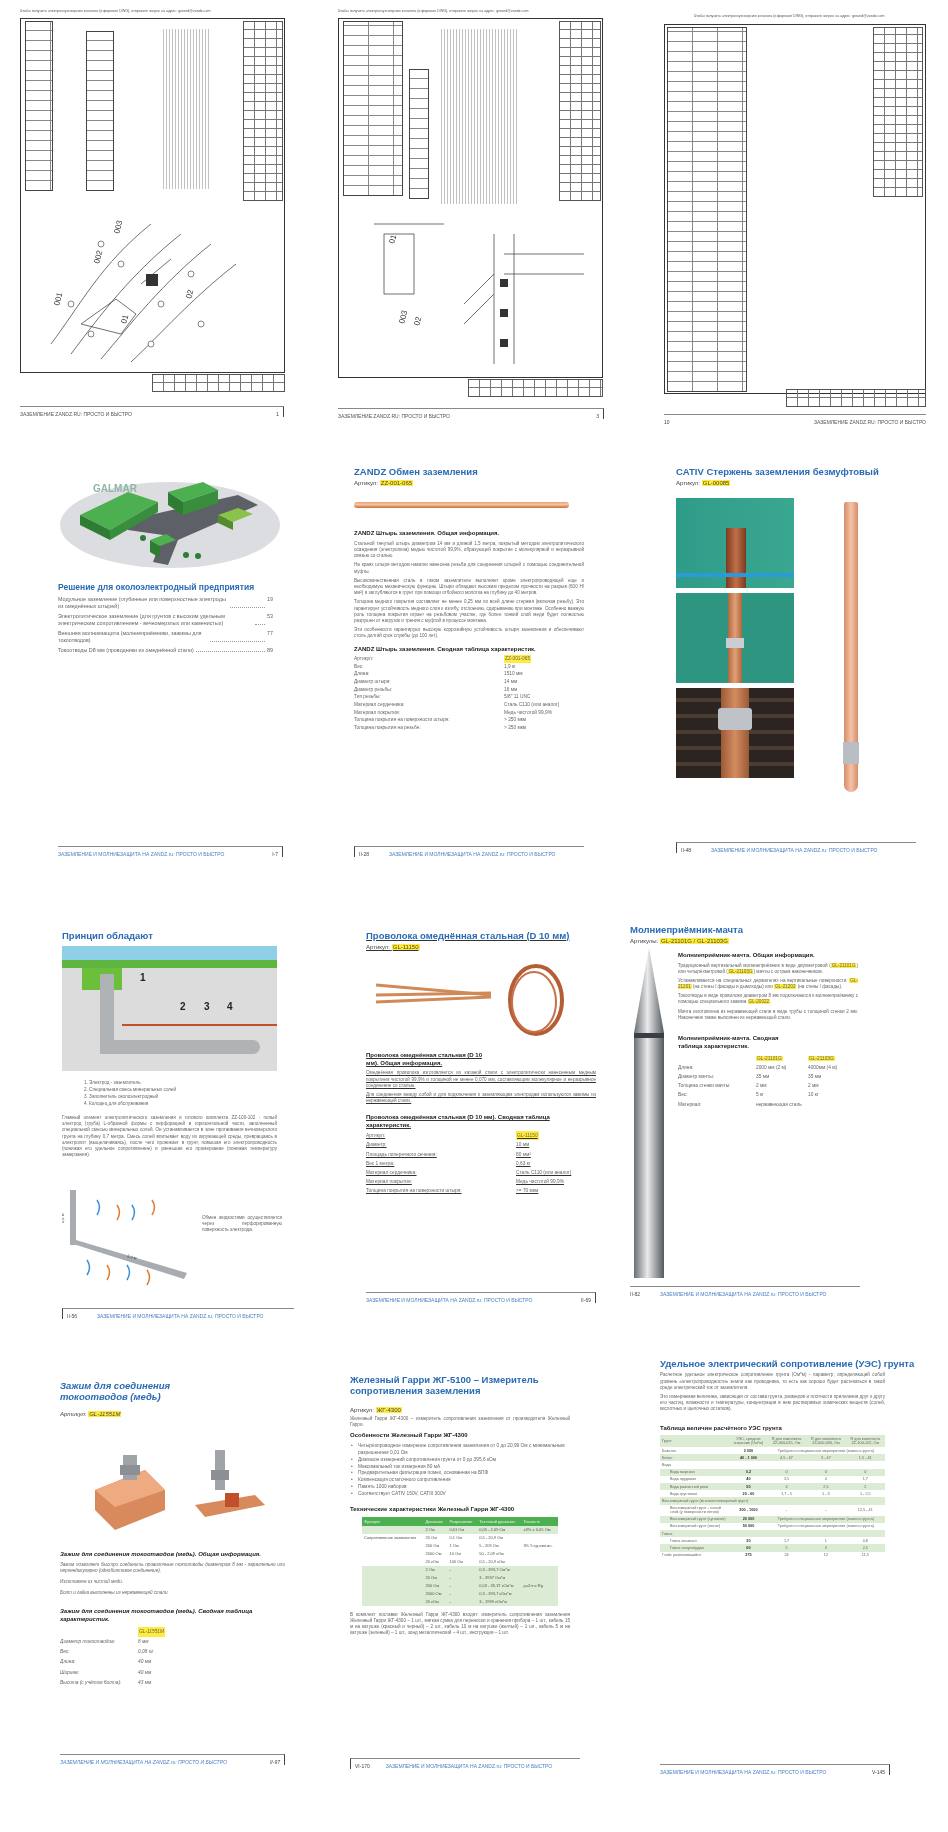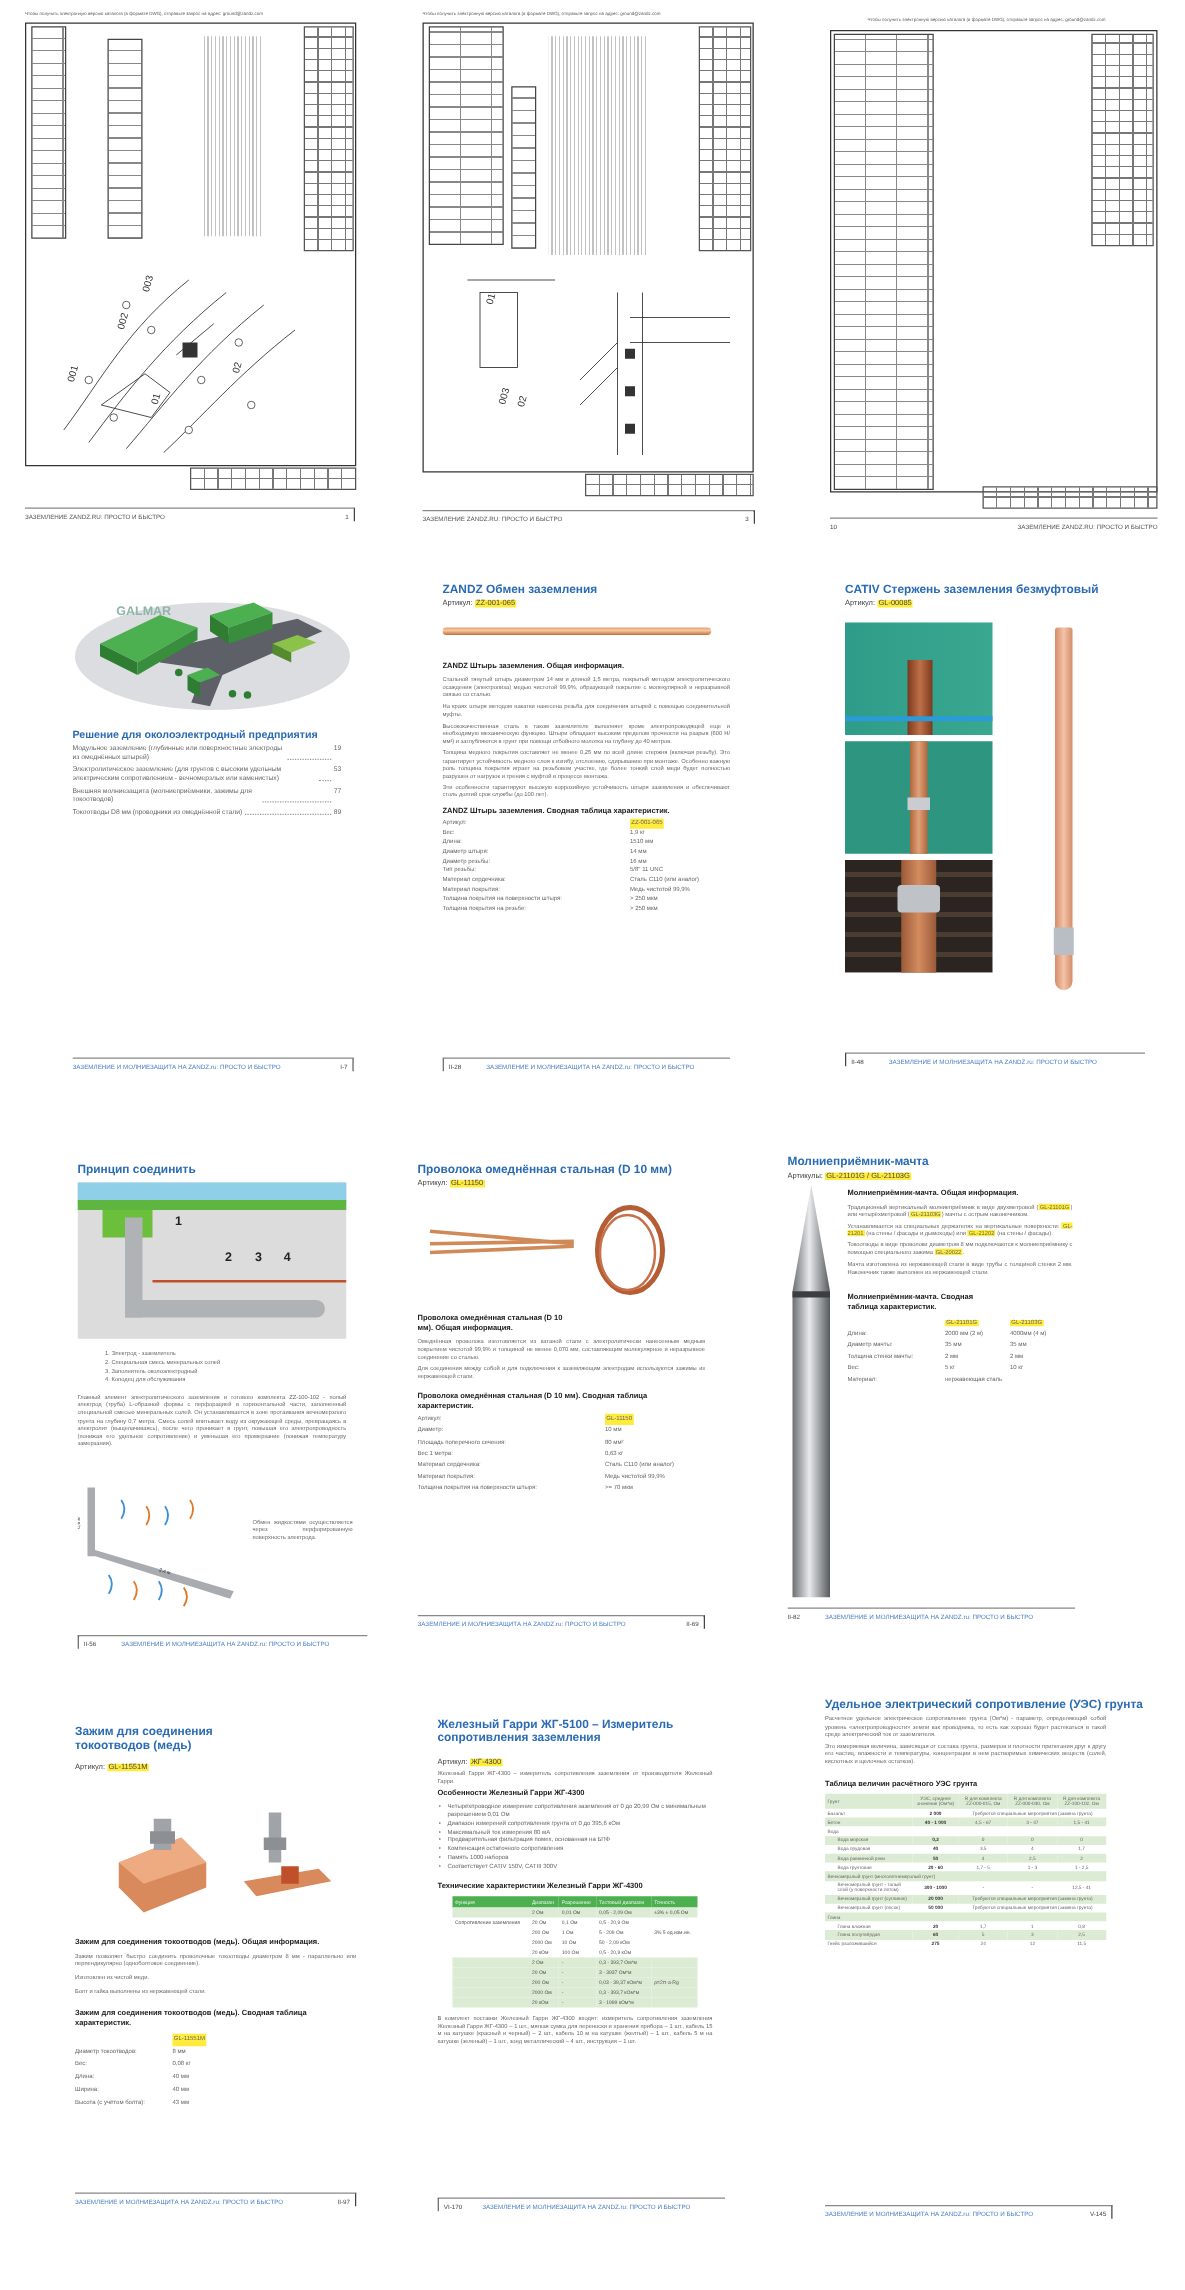--- a/index.html
+++ b/index.html
@@ -262,21 +262,21 @@
   <div style="position:absolute;left:168px;top:36px;width:14px;height:290px;border-radius:2px 2px 7px 7px;background:linear-gradient(90deg,#d58d68,#f3c3a8,#d58d68);">
     <div style="position:absolute;left:-1px;top:240px;width:16px;height:22px;background:#b9bec4;"></div>
   </div>
   <div class="footer lbar" style="top:376px;justify-content:flex-start;gap:20px;">
     <span class="pn">II-48</span>
     <span>ЗАЗЕМЛЕНИЕ И МОЛНИЕЗАЩИТА НА ZANDZ.ru: ПРОСТО И БЫСТРО</span>
   </div>
 </div>
 
 <div class="page" style="left:62px;top:930px;width:232px;height:400px;">
-  <div class="h-blue">Принцип соединить</div>
+  <div class="h-blue">Принцип обладают</div>
   <div style="position:absolute;left:0;top:16px;width:215px;height:125px;background:#dcdcdc;">
     <div style="position:absolute;left:0;top:0;width:215px;height:16px;background:#8fd0e8;"></div>
     <div style="position:absolute;left:0;top:14px;width:215px;height:8px;background:#5eb640;"></div>
     <div style="position:absolute;left:20px;top:22px;width:40px;height:22px;background:#6cbf3a;"></div>
     <div style="position:absolute;left:38px;top:28px;width:14px;height:80px;background:#b0b3b6;"></div>
     <div style="position:absolute;left:38px;top:94px;width:160px;height:14px;background:#b0b3b6;border-radius:0 7px 7px 0;"></div>
     <div style="position:absolute;left:60px;top:78px;width:155px;height:2px;background:#c0502a;"></div>
     <span style="position:absolute;left:78px;top:26px;font-weight:bold;font-size:10px;color:#222;">1</span>
     <span style="position:absolute;left:118px;top:55px;font-weight:bold;font-size:10px;color:#222;">2</span>
     <span style="position:absolute;left:142px;top:55px;font-weight:bold;font-size:10px;color:#222;">3</span>
@@ -305,21 +305,21 @@
     <text x="2" y="38" font-size="4" fill="#333" transform="rotate(-90 2 38)">0,6 м</text>
     <text x="65" y="72" font-size="4" fill="#333" transform="rotate(16 65 72)">2,4 м</text>
   </svg>
   <div class="para" style="position:absolute;left:140px;top:282px;width:80px;">Обмен жидкостями осуществляется через перфорированную поверхность электрода.</div>
   <div class="footer lbar" style="top:378px;justify-content:flex-start;gap:20px;">
     <span class="pn">II-56</span>
     <span>ЗАЗЕМЛЕНИЕ И МОЛНИЕЗАЩИТА НА ZANDZ.ru: ПРОСТО И БЫСТРО</span>
   </div>
 </div>
 
-<div class="page" style="left:334px;top:930px;width:230px;height:400px;">
+<div class="page" style="left:366px;top:930px;width:230px;height:400px;text-decoration:underline;">
   <div class="h-blue">Проволока омеднённая стальная (D 10 мм)</div>
   <div class="art"><span>Артикул:</span> <span class="hl">GL-11150</span></div>
   <svg style="position:absolute;left:5px;top:30px;" width="200" height="90" viewBox="0 0 200 90">
     <g stroke="#d08a58" stroke-width="3">
         <line x1="5" y1="25" x2="120" y2="35"></line>
         <line x1="5" y1="35" x2="120" y2="33"></line>
         <line x1="5" y1="42" x2="120" y2="37"></line>
       </g>
     <ellipse cx="165" cy="40" rx="26" ry="34" fill="none" stroke="#b55e35" stroke-width="4"></ellipse>
     <ellipse cx="163" cy="42" rx="22" ry="30" fill="none" stroke="#c8704a" stroke-width="2"></ellipse>
@@ -417,21 +417,21 @@
           <span>нержавеющая сталь</span>
         </div>
     </div>
   </div>
   <div class="footer" style="top:366px;justify-content:flex-start;gap:20px;right:10px;">
     <span class="pn">II-82</span>
     <span>ЗАЗЕМЛЕНИЕ И МОЛНИЕЗАЩИТА НА ZANDZ.ru: ПРОСТО И БЫСТРО</span>
   </div>
 </div>
 
-<div class="page" style="left:60px;top:1380px;width:235px;height:420px;">
+<div class="page" style="left:60px;top:1380px;width:235px;height:420px;font-style:italic;">
   <div class="h-blue" style="width:160px;">Зажим для соединения токоотводов (медь)</div>
   <div class="art" style="margin-top:8px;"><span>Артикул:</span> <span class="hl">GL-11551M</span></div>
   <svg style="position:absolute;left:25px;top:55px;" width="190" height="100" viewBox="0 0 190 100">
     <polygon points="10,55 60,35 80,55 80,75 30,95 10,75" fill="#d98a5c"></polygon>
     <polygon points="10,55 60,35 80,55 30,72" fill="#eeab82"></polygon>
     <rect x="38" y="20" width="14" height="25" fill="#a0a4a8"></rect>
       <rect x="35" y="30" width="20" height="10" fill="#8c9094"></rect>
     <polygon points="110,70 170,60 180,70 120,82" fill="#d98a5c"></polygon>
     <rect x="130" y="15" width="10" height="40" fill="#a0a4a8"></rect>
       <rect x="126" y="35" width="18" height="10" fill="#8c9094"></rect>

